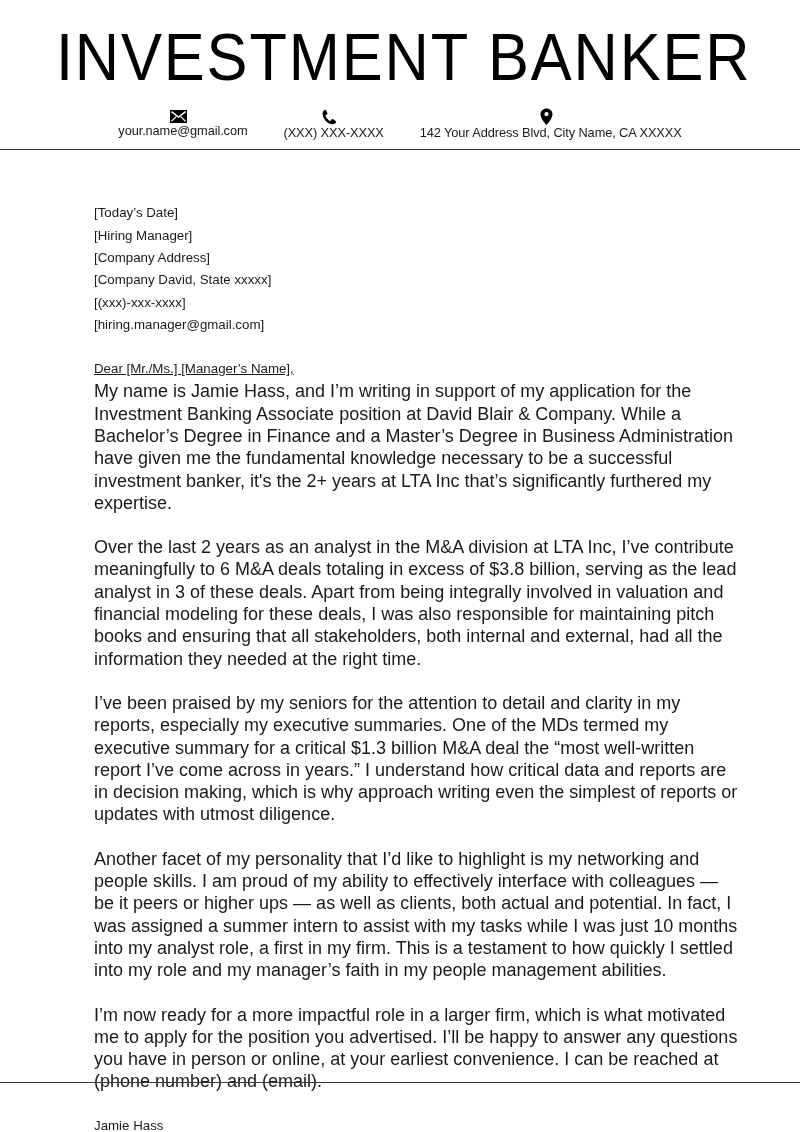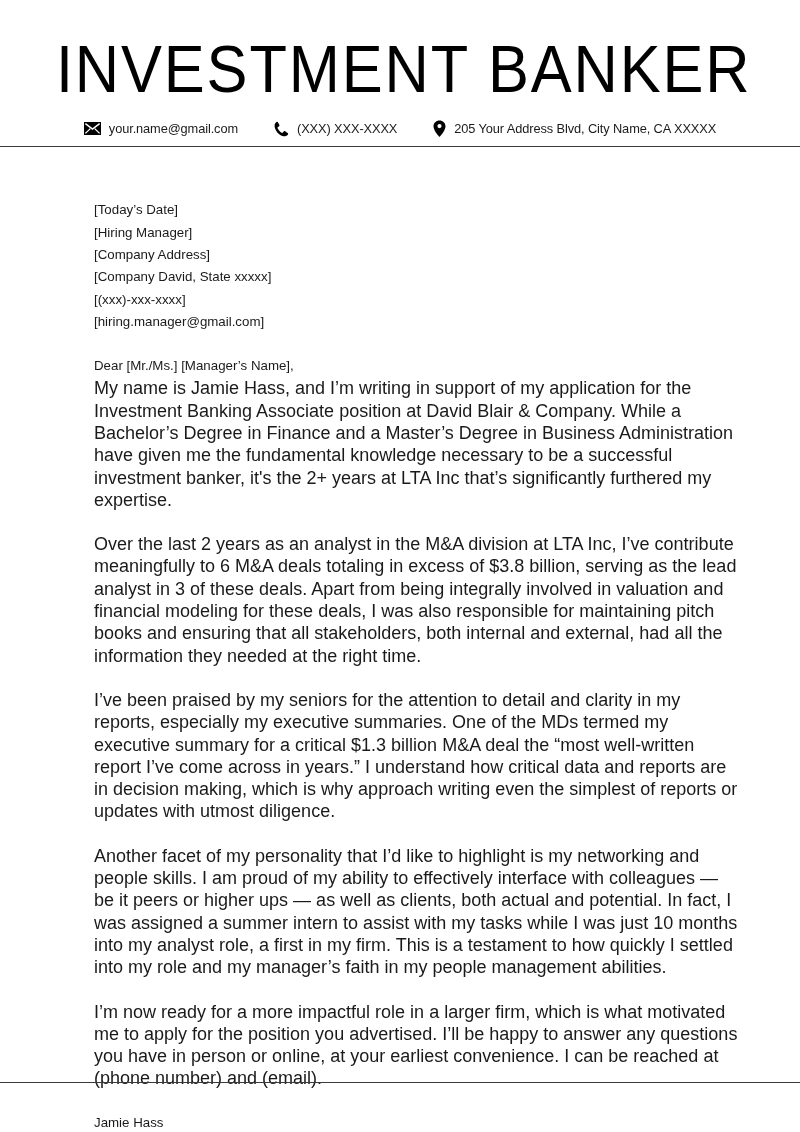--- a/index.html
+++ b/index.html
@@ -16,21 +16,21 @@
     position: relative;
     width: 800px;
     height: 1132px;
     background: #ffffff;
     overflow: hidden;
     box-sizing: border-box;
   }
 
   
   .header {
-    padding-top: 36px;
+    padding-top: 24px;
   }
   .doc-title {
     font-family: "Liberation Sans", sans-serif;
     font-weight: 300;
     font-size: 66px;
     line-height: 1.02;
     letter-spacing: 2.0px;
     text-align: center;
     color: #000000;
     margin: 0;
@@ -44,21 +44,21 @@
     display: flex;
     flex-direction: row;
     align-items: center;
     justify-content: center;
     gap: 0px;
     margin-top: 17px;
     padding-bottom: 9px;
   }
   .contact-item {
     display: flex;
-    flex-direction: row;
+    flex-direction: column;
     align-items: center;
     white-space: nowrap;
   }
   .contact-item + .contact-item {
     margin-left: 36px;
   }
   .contact-text {
     font-size: 12.8px;
     color: #1a1a1a;
     letter-spacing: -0.1px;
@@ -99,20 +99,21 @@
     color: #1a1a1a;
   }
   .addr-line { display: block; }
 
   .block-gap { height: 22px; }
 
   .salutation {
     font-size: 13.3px;
     line-height: 22.3px;
     color: #1a1a1a;
+    text-decoration: underline;
   }
 
   .para {
     font-size: 18px;
     line-height: 22.3px;
     color: #1a1a1a;
     margin: 0;
     text-align: left;
     max-width: 682px;
   }
@@ -158,21 +159,21 @@
         <span class="contact-text">(XXX) XXX-XXXX</span>
       </div>
 
       <div class="contact-item">
         <span class="ci-icon">
           <svg width="13" height="17" viewBox="0 0 13 17" aria-hidden="true">
             <path d="M6.5 0.4 C3.1 0.4 0.5 3.0 0.5 6.3 C0.5 10.2 5.0 15.4 6.0 16.4 C6.3 16.7 6.7 16.7 7.0 16.4 C8.0 15.4 12.5 10.2 12.5 6.3 C12.5 3.0 9.9 0.4 6.5 0.4 Z" fill="#000000"></path>
             <circle cx="6.5" cy="6.1" r="2.1" fill="#ffffff"></circle>
           </svg>
         </span>
-        <span class="contact-text">205 Your Address Blvd, City Name, CA XXXXX</span>
+        <span class="contact-text">142 Your Address Blvd, City Name, CA XXXXX</span>
       </div>
 
     </div>
 
     <div class="rule rule-top"></div>
   </div>
 
   <div class="letter">
 
     <div class="spacer-top"></div>

